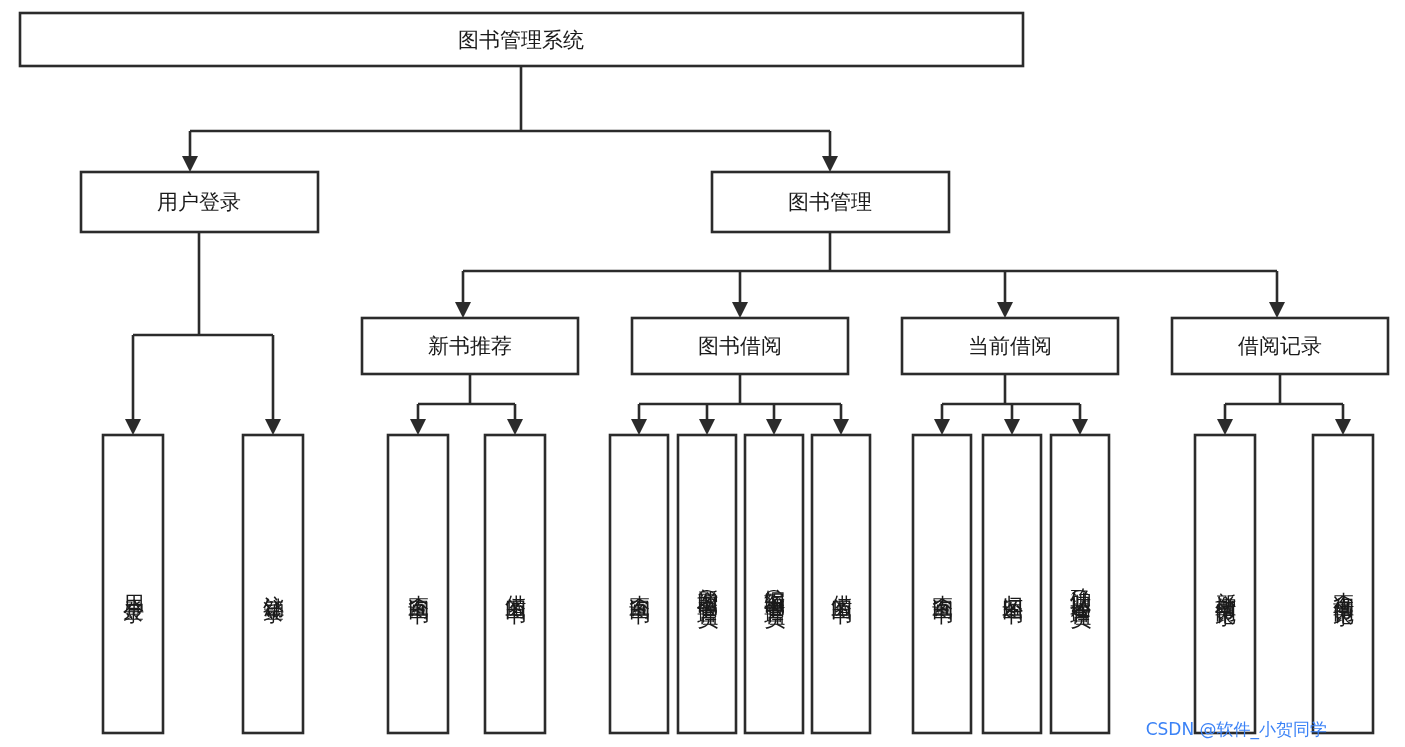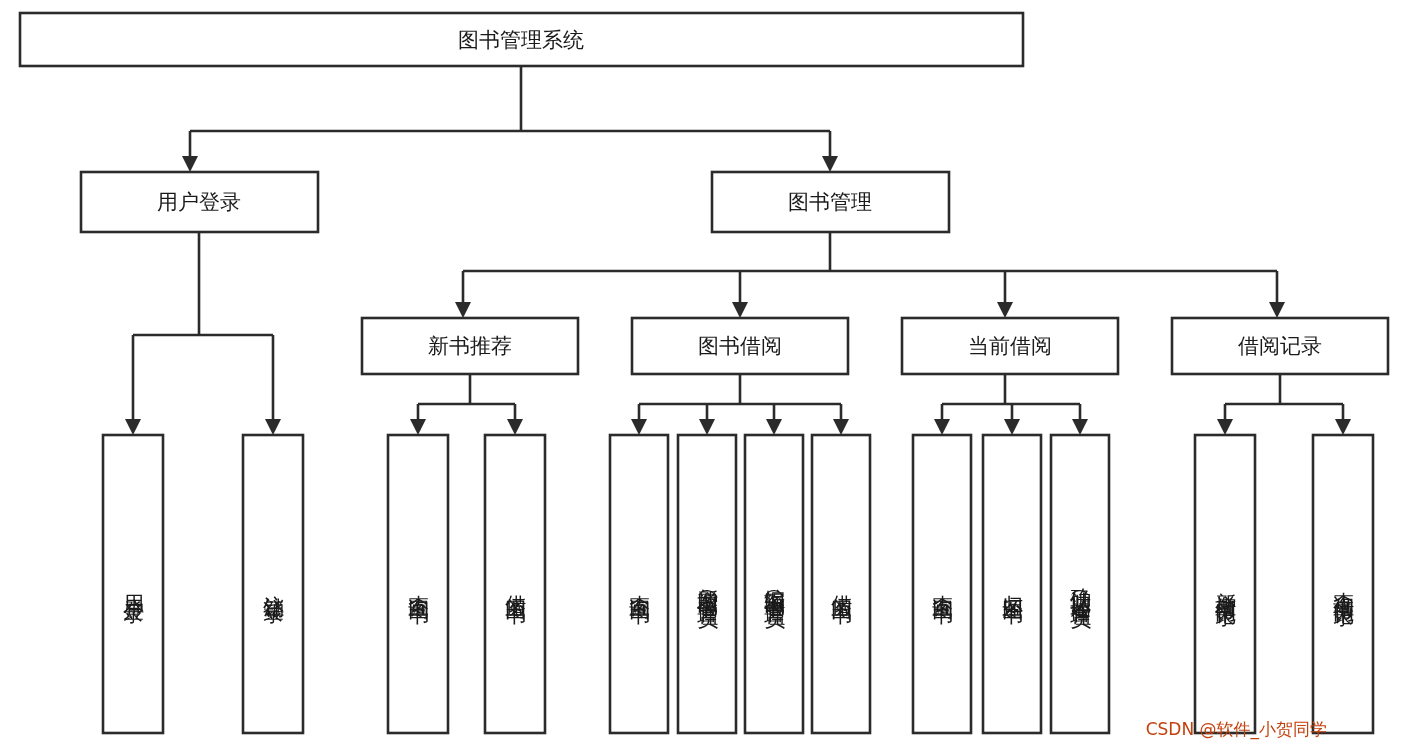--- a/index.html
+++ b/index.html
@@ -63,21 +63,21 @@
     text-align: center;
     white-space: nowrap;
     pointer-events: none;
   }
   .watermark {
     position: absolute;
     right: 12px;
     bottom: 6px;
     font-family: "DejaVu Sans", "Liberation Sans", sans-serif;
     font-size: 17px;
-    color: #c2410c;
+    color: #3b82f6;
     white-space: nowrap;
   }
 </style>
 </head>
 <body>
 
 <div id="diagram-root">
 
   <svg id="tree-svg" viewBox="0 0 1405 747">
     <defs></defs>

